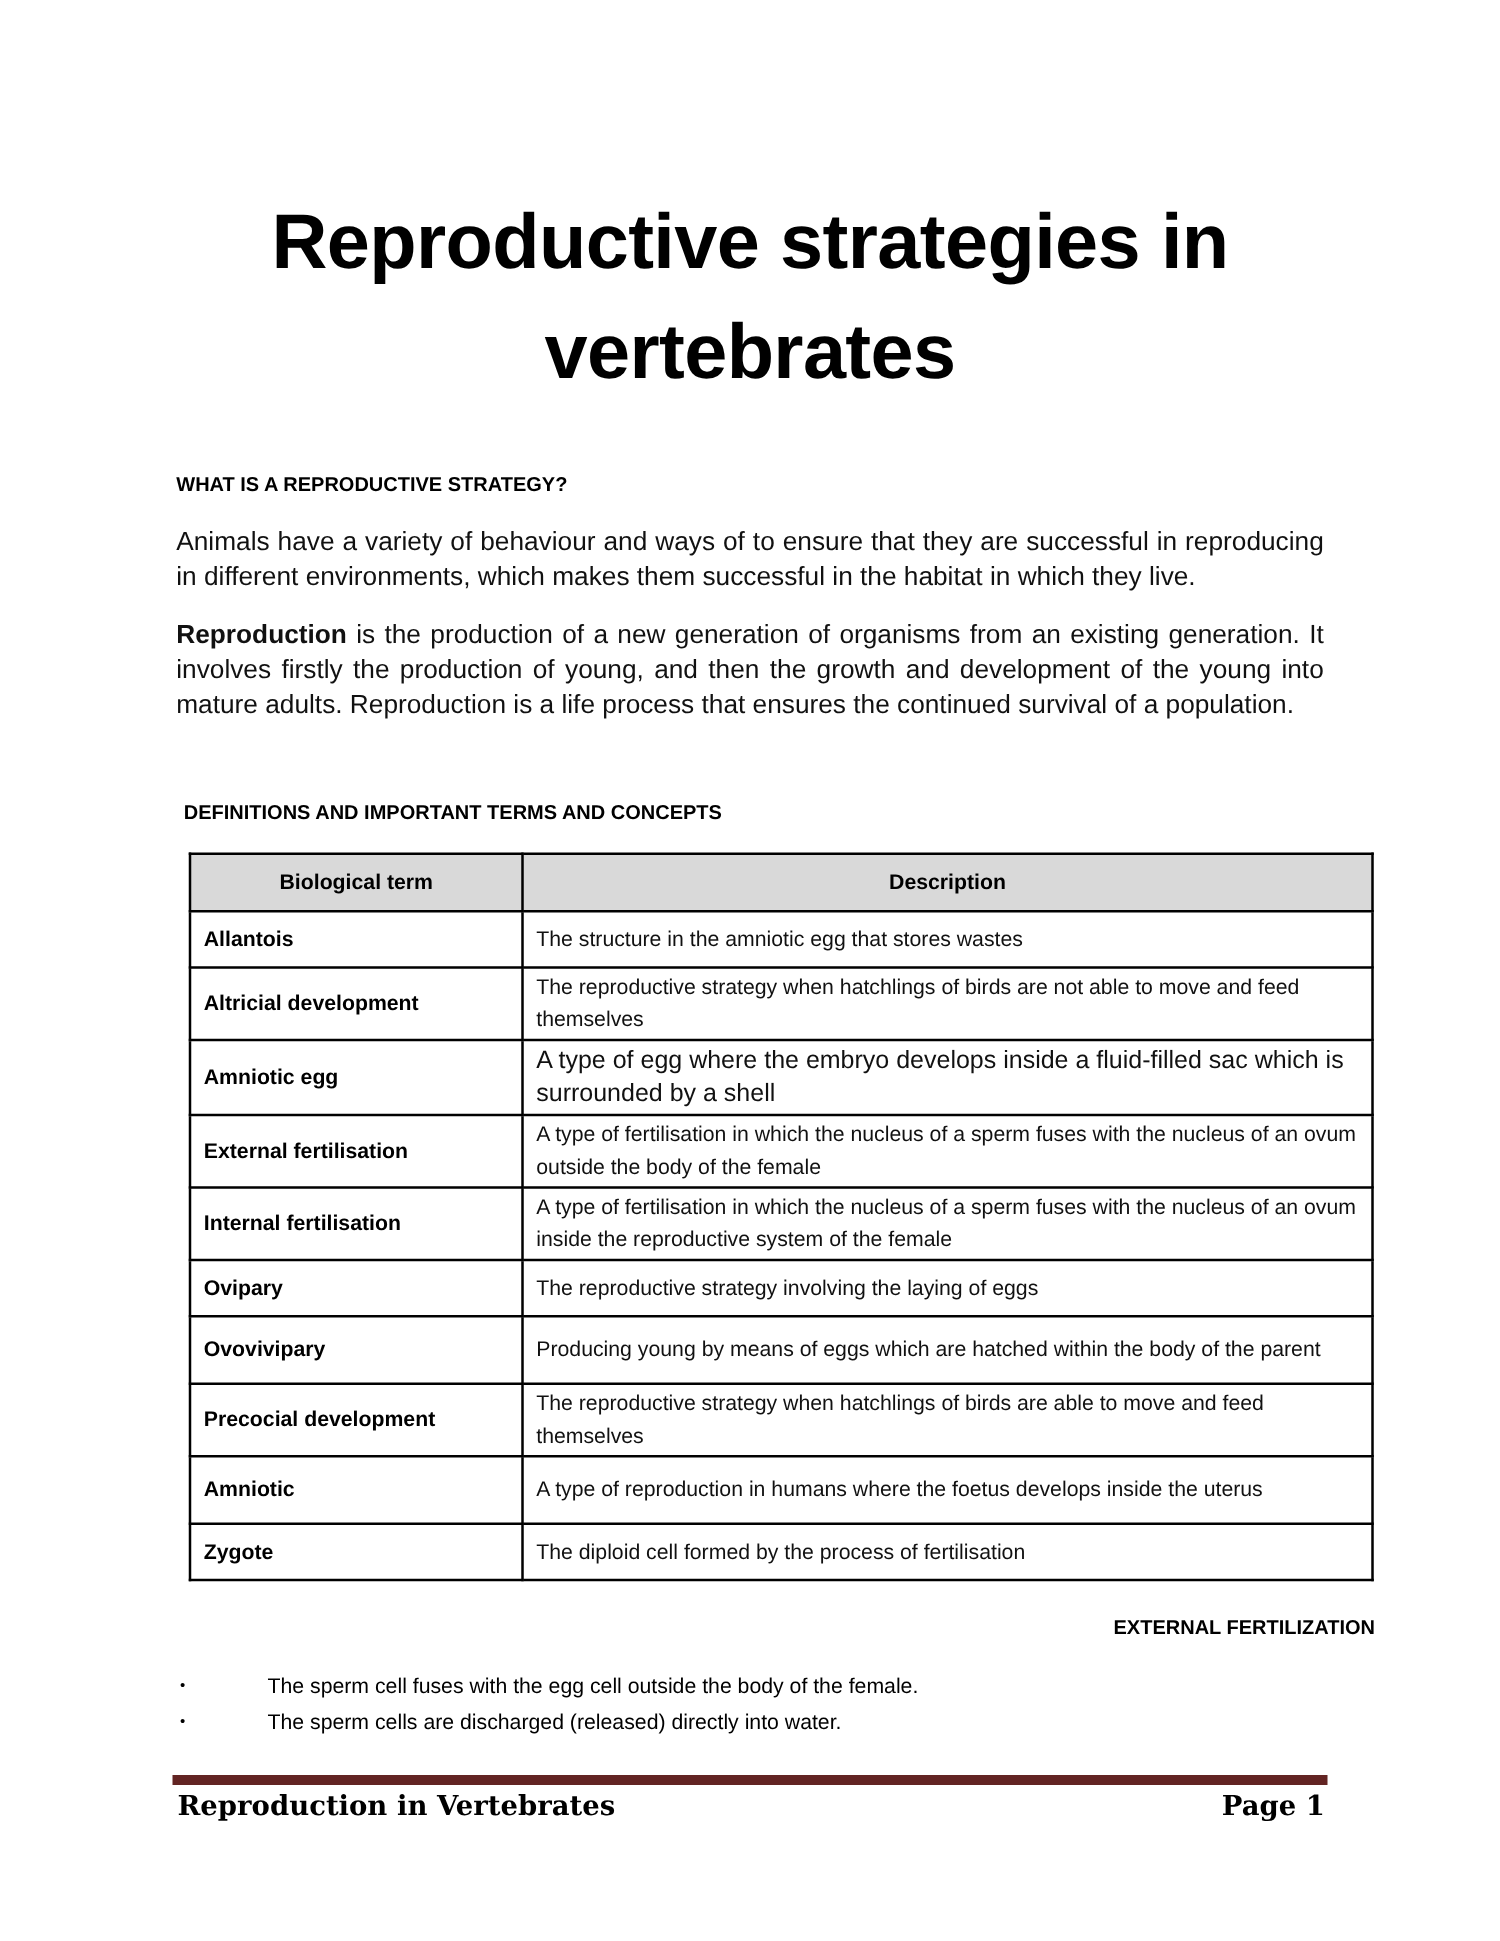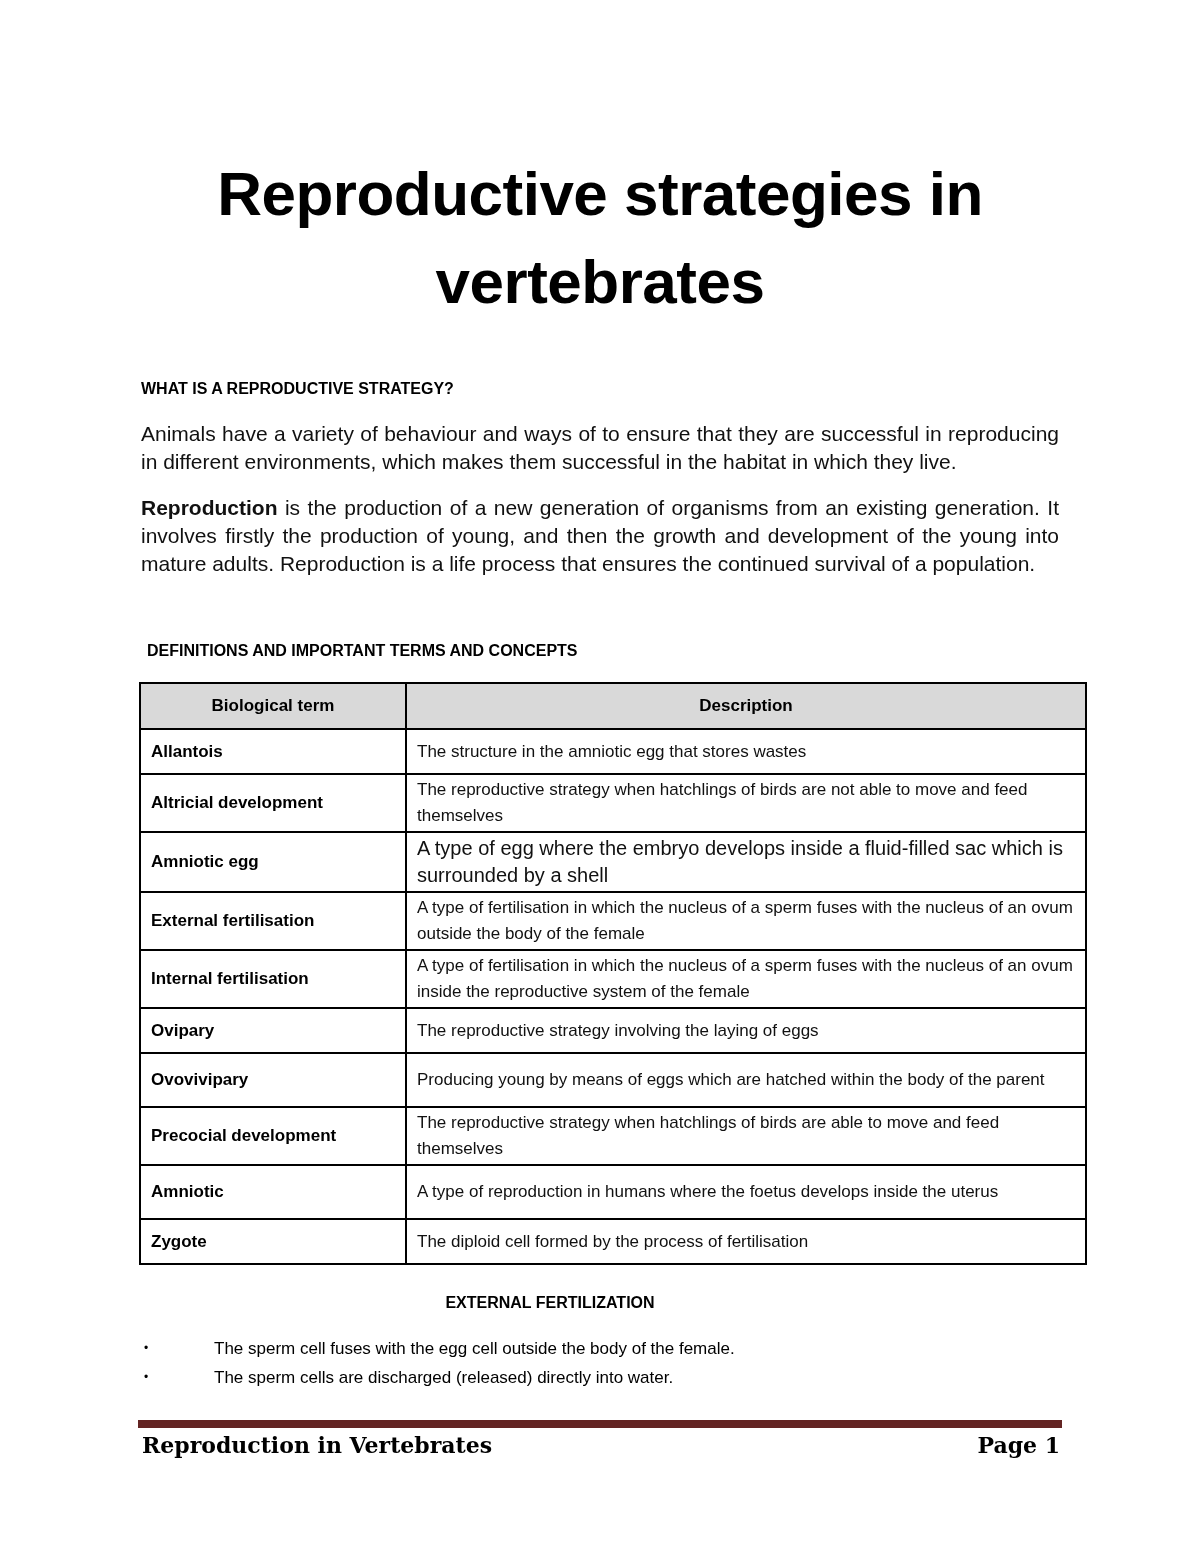--- a/index.html
+++ b/index.html
@@ -5,21 +5,21 @@
   html, body { margin: 0; padding: 0; background: #ffffff; }
   body { width: 1200px; height: 1553px; position: relative; overflow: hidden;
          font-family: "Liberation Sans", sans-serif; color: #000; }
   .title { position: absolute; left: 0; top: 150px; width: 1200px; text-align: center;
            font-family: "Liberation Sans", sans-serif; font-weight: bold; font-size: 62px;
            line-height: 88px; letter-spacing: -0.5px; color: #000; }
   .h-sec { position: absolute; font-weight: bold; font-size: 16px; color: #000; }
   .para { position: absolute; left: 141px; width: 918px; font-size: 21px; line-height: 28px;
           text-align: justify; color: #111; }
   .para b { font-weight: bold; }
-  table.defs { position: absolute; left: 139px; top: 682px; width: 948px;
+  table.defs { position: absolute; left: 151px; top: 682px; width: 948px;
                border-collapse: collapse; font-size: 17px; }
   table.defs td, table.defs th { border: 2px solid #000; padding: 2px 10px; vertical-align: middle; }
   table.defs th { background: #d9d9d9; height: 40px; font-weight: bold; text-align: center; font-size: 17px; }
   table.defs td.term { width: 244px; font-weight: bold; }
   table.defs td.desc { line-height: 26px; color: #111; }
   table.defs td.desc.big { font-size: 20px; line-height: 27px; }
   .bullets { position: absolute; left: 140px; top: 1334px; margin: 0; padding: 0; list-style: none; font-size: 17px; }
   .bullets li { height: 29px; line-height: 29px; }
   .bullets .dot { display: inline-block; width: 70px; padding-left: 4px; font-size: 12px; vertical-align: top; }
   .footer-bar { position: absolute; left: 138px; top: 1420px; width: 924px; height: 8px; background: #632423; }
@@ -88,21 +88,21 @@
       <td class="term">Amniotic</td>
       <td class="desc">A type of reproduction in humans where the foetus develops inside the uterus</td>
     </tr>
     <tr style="height:45px">
       <td class="term">Zygote</td>
       <td class="desc">The diploid cell formed by the process of fertilisation</td>
     </tr>
   </tbody>
 </table>
 
-<div class="h-sec" style="left:0; width:1100px; text-align:center; top:1294px;">EXTERNAL FERTILIZATION</div>
+<div class="h-sec" style="left:0; width:1100px; text-align:right; top:1294px;">EXTERNAL FERTILIZATION</div>
 
 <ul class="bullets">
   <li>
     <span class="dot">•</span><span>The sperm cell fuses with the egg cell outside the body of the female.</span>
   </li>
   <li>
     <span class="dot">•</span><span>The sperm cells are discharged (released) directly into water.</span>
   </li>
 </ul>
 

